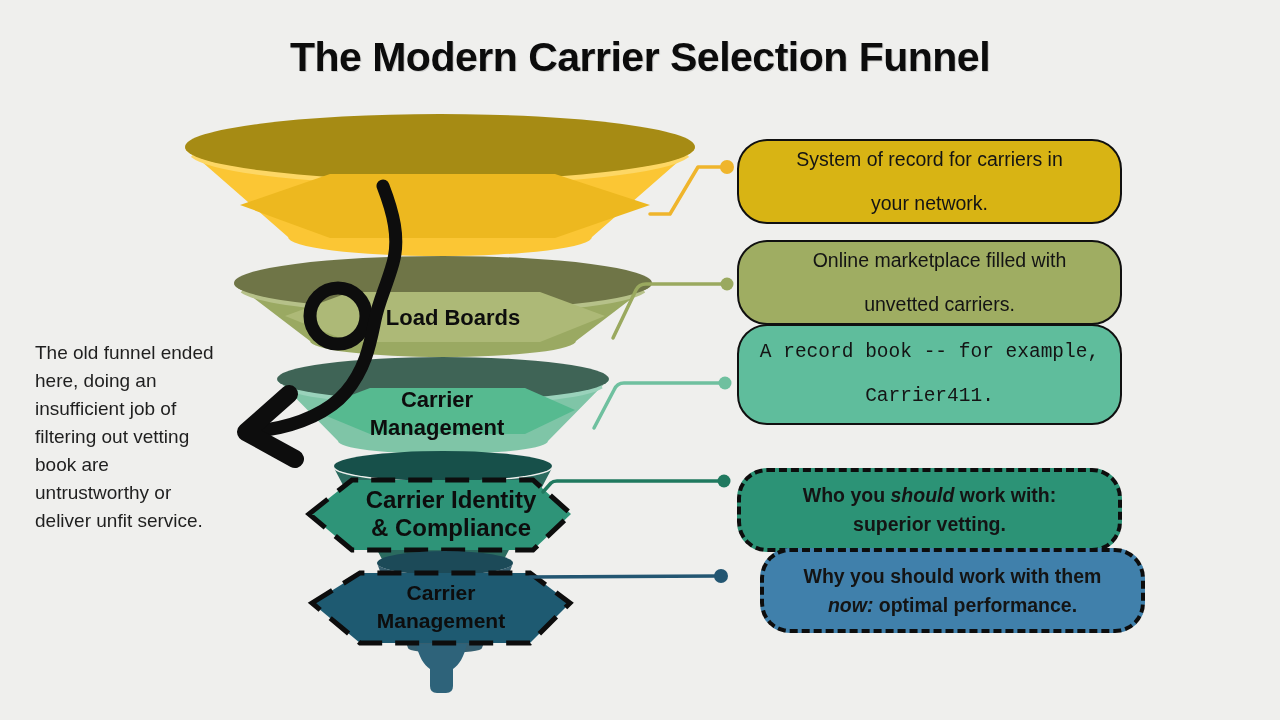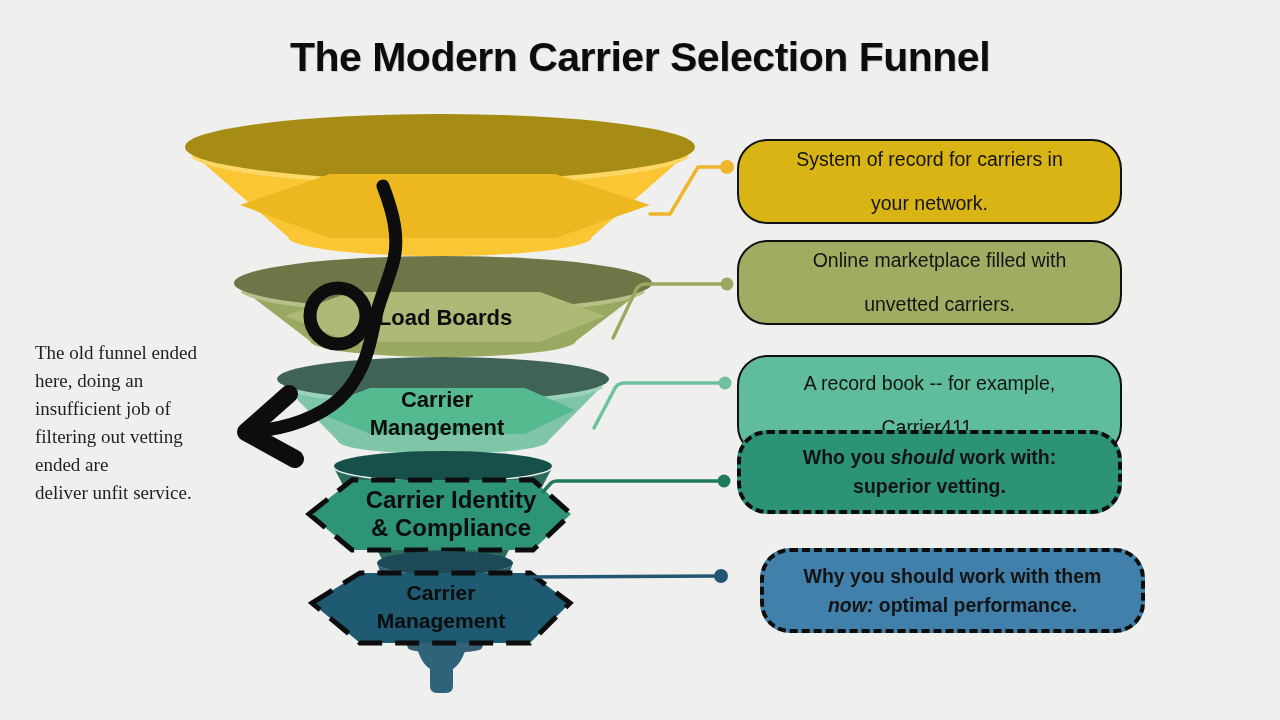--- a/index.html
+++ b/index.html
@@ -4,38 +4,38 @@
 <style>
   html,body{margin:0;padding:0;}
   .stage{position:relative;width:1280px;height:720px;background:#efefed;overflow:hidden;
          font-family:"Liberation Sans",sans-serif;color:#111;}
   .title{position:absolute;top:16px;left:0;width:1280px;text-align:center;
          font-size:41px;font-weight:800;letter-spacing:-0.5px;color:#0c0c0c;
          text-shadow:1px 1px 0 rgba(150,150,150,0.35);margin-top:18px;}
   .art{position:absolute;left:0;top:0;}
   .side-note{position:absolute;left:35px;top:339px;width:235px;
              font-size:19px;line-height:28px;color:#1f1f1f;}
-  .side-note span{display:block;font-family:Liberation Serif, serif;}
+  .side-note span{display:block;}
   .tier-label{position:absolute;width:370px;text-align:center;font-weight:700;
               color:#0d0d0d;line-height:28px;}
   .tier-label span{display:block;}
   .tl1{left:260px;top:176px;font-size:22px;}
-  .tl2{left:260px;top:304px;font-size:22px;}
+  .tl2{left:268px;top:304px;font-size:22px;}
   .tl3{left:252px;top:386px;font-size:22px;}
   .tl4{left:266px;top:486px;font-size:24px;}
   .tl5{left:256px;top:579px;font-size:21px;}
   .callout{position:absolute;left:737px;width:385px;box-sizing:border-box;
            display:flex;flex-direction:column;justify-content:center;
            text-align:center;font-size:19.5px;line-height:29px;color:#141414;}
   .callout.solid{border:2.5px solid #101010;border-radius:30px;gap:15px;}
   .callout.dashy{border:4.5px dashed #0d0d0d;border-radius:30px;font-weight:700;}
   .co1{top:139px;height:85px;}
   .co2{top:240px;height:85px;}
-  .co3{top:355px;height:101px;}
-  .co4{top:430px;height:84px;}
+  .co3{top:324px;height:101px;font-family:Liberation Mono, monospace;}
+  .co4{top:468px;height:84px;}
   .co5{top:548px;height:85px;}
   .em{font-style:italic;}
 </style>
 </head>
 <body>
 
 <div class="stage">
 
   <svg class="art" width="1280" height="720" viewBox="0 0 1280 720">
 
@@ -95,21 +95,22 @@
     </g>
   </svg>
 
   <h1 class="title">The Modern Carrier Selection Funnel</h1>
 
   <div class="side-note">
     <span>The old funnel ended</span>
     <span>here, doing an</span>
     <span>insufficient job of</span>
     <span>filtering out vetting</span>
-    <span>ended are</span>
+    <span>book are</span>
+    <span>untrustworthy or</span>
     <span>deliver unfit service.</span>
   </div>
 
   <div class="tier-label tl2">
     <span>Load Boards</span>
     <span></span>
   </div>
   <div class="tier-label tl3">
     <span>Carrier</span>
     <span>Management</span>

